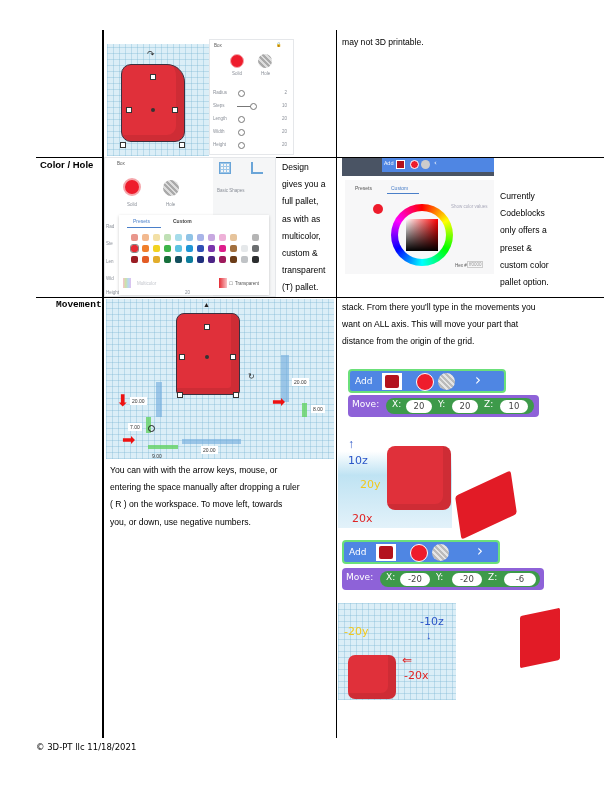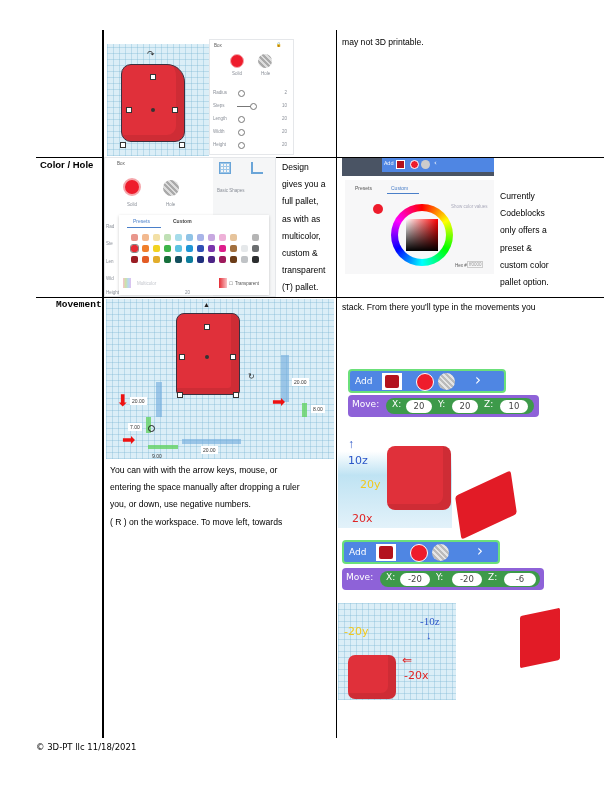--- a/index.html
+++ b/index.html
@@ -252,26 +252,28 @@
   <div class="abs" style="left:76px; top:140px; width:59px; height:5px; background:rgba(110,170,220,0.6);"></div>
   <div class="dim-label" style="left:95px; top:147px; background:#fff; padding:1px 2px;">20.00</div>
   <div class="abs" style="left:16px; top:131px; font-size:16px; color:#e11;">➡</div>
   <div class="abs" style="left:42px; top:146px; width:30px; height:4px; background:rgba(100,210,100,0.8);"></div>
   <div class="dim-label" style="left:46px; top:154px;">9.00</div>
 </div>
 
 <div class="cell-text" style="left:110px; top:462px; width:226px;">
   <div>You can with with the arrow keys, mouse, or</div>
   <div>entering the space manually after dropping a ruler</div>
+  <div>( R ) on the workspace. To move left, towards</div>
   <div>you, or down, use negative numbers.</div>
-  <div>( R ) on the workspace. To move left, towards</div>
 </div>
 
 <div class="cell-text" style="left:342px; top:299px; width:262px;">
   <div>stack. From there you'll type in the movements you</div>
+  <div>want on ALL axis. This will move your part that</div>
+  <div>distance from the origin of the grid.</div>
 </div>
 
 <div class="cb-add" style="left:348px; top:369px; width:158px;">
   <span class="cb-lbl" style="left:5px; top:5px;">Add</span>
   <span class="abs" style="left:32px; top:2px; width:20px; height:17px; background:#fff;">
       <span class="abs" style="left:3px; top:2px; width:14px; height:13px; background:#b3121e; border-radius:2px;"></span>
     </span>
   <span class="swatch-circle" style="left:66px; top:1.5px; width:18px; height:18px; background:#ee1c2c; border:1.5px solid #fff;"></span>
   <span class="swatch-circle" style="left:88px; top:2px; width:17px; height:17px; background:repeating-linear-gradient(45deg,#bbb 0 2px,#e5e5e5 2px 4px);"></span>
   <span class="cb-lbl" style="left:125px; top:0px; font-size:15px;">›</span>
@@ -313,21 +315,21 @@
     <span class="pill" style="left:20px; width:30px;">-20</span>
     <span class="cb-lbl" style="left:56px; top:1px;">Y:</span>
     <span class="pill" style="left:72px; width:30px;">-20</span>
     <span class="cb-lbl" style="left:108px; top:1px;">Z:</span>
     <span class="pill" style="left:124px; width:32px;">-6</span>
   </div>
 </div>
 
 <div class="workspace" style="left:338px; top:603px; width:118px; height:97px;">
   <div class="handwrite" style="left:6px; top:22px; color:#f2c81c;">-20y</div>
-  <div class="handwrite" style="left:82px; top:12px; color:#2a55c8;font-family:Liberation Serif, serif;">-10z</div>
+  <div class="handwrite" style="left:82px; top:12px; color:#2a55c8;">-10z</div>
   <div class="abs" style="left:88px; top:26px; color:#2a55c8; font-size:11px;">↓</div>
   <div class="abs" style="left:64px; top:50px; color:#e02424; font-size:12px;">⇐</div>
   <div class="handwrite" style="left:66px; top:66px; color:#e02424;">-20x</div>
   <div class="cube" style="left:10px; top:52px; width:48px; height:44px; border:none; border-radius:7px;"></div>
 </div>
 <div class="abs" style="left:520px; top:612px; width:40px; height:52px; background:#e21b26; transform:skewY(-12deg); border-radius:2px;"></div>
 
 <div class="footer" style="left:36px; top:742px;">© 3D-PT llc 11/18/2021</div>
 
 </body></html>

